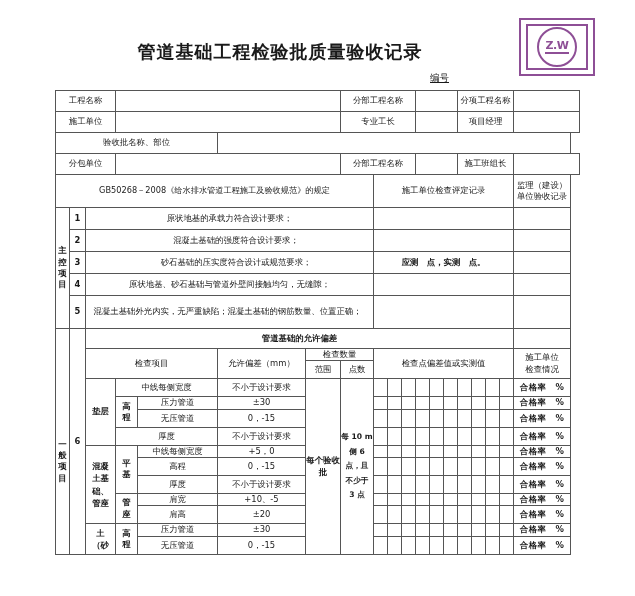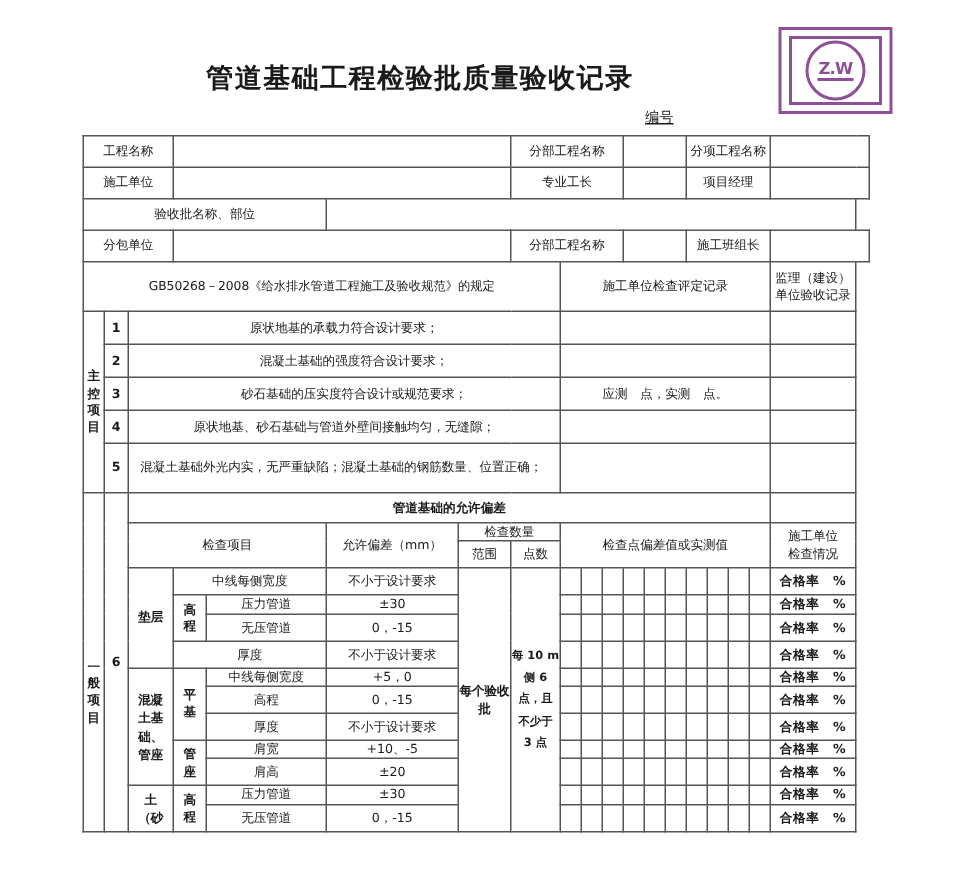--- a/index.html
+++ b/index.html
@@ -230,21 +230,21 @@
     </tr>
     <tr>
       <td class="rowno" style="height:21px">2</td>
       <td class="itemtext indent" colspan="6">混凝土基础的强度符合设计要求；</td>
       <td colspan="10"></td>
       <td></td>
     </tr>
     <tr>
       <td class="rowno" style="height:21px">3</td>
       <td class="itemtext indent" colspan="6">砂石基础的压实度符合设计或规范要求；</td>
-      <td colspan="10" style="font-weight:normal">应测　点，实测　点。</td>
+      <td colspan="10" style="font-weight:bold">应测　点，实测　点。</td>
       <td></td>
     </tr>
     <tr>
       <td class="rowno" style="height:21px">4</td>
       <td class="itemtext" colspan="6">原状地基、砂石基础与管道外壁间接触均匀，无缝隙；</td>
       <td colspan="10"></td>
       <td></td>
     </tr>
     <tr>
       <td class="rowno" style="height:32px">5</td>

